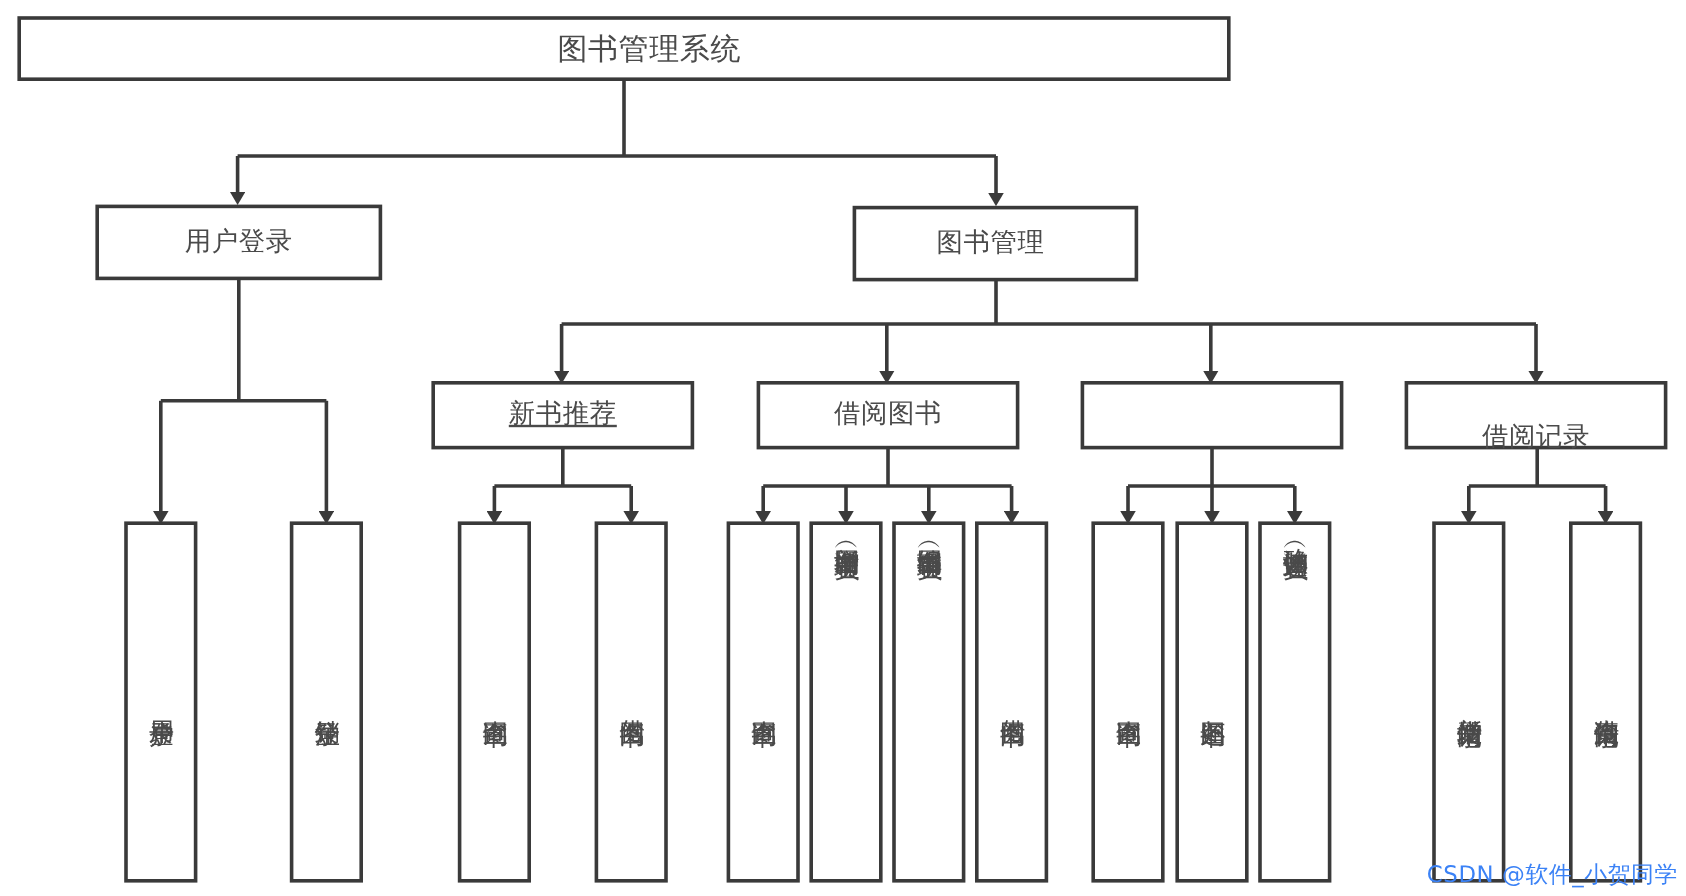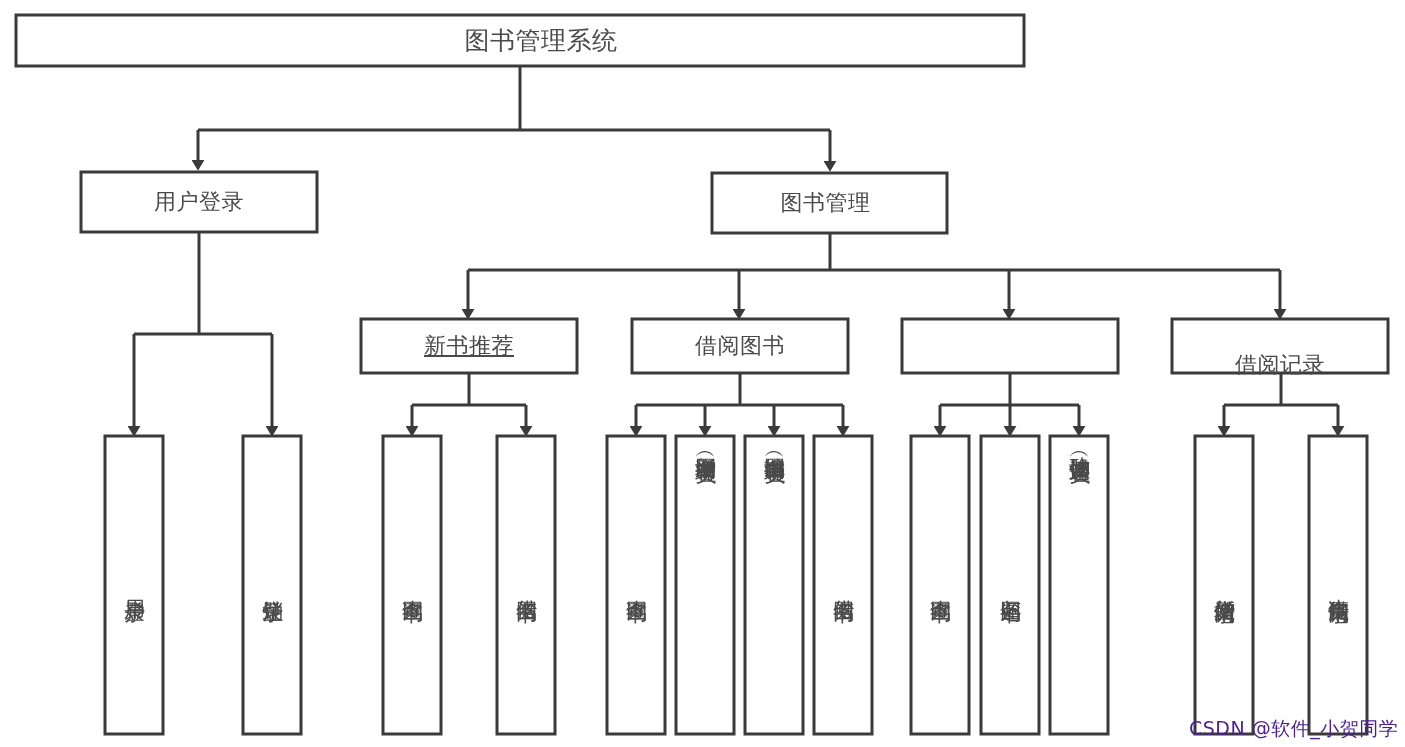--- a/index.html
+++ b/index.html
@@ -62,21 +62,21 @@
     font-size: 21px;
     line-height: 1.12;
     writing-mode: vertical-rl;
     text-orientation: upright;
     letter-spacing: 1px;
     pointer-events: none;
     text-align: center;
   }
   .watermark {
     position: absolute;
-    color: #4c1d95;
+    color: #3b82f6;
     font-size: 19px;
     white-space: nowrap;
     letter-spacing: 0.5px;
   }
 </style>
 </head>
 <body>
 
 <div id="diagram-root">
 

